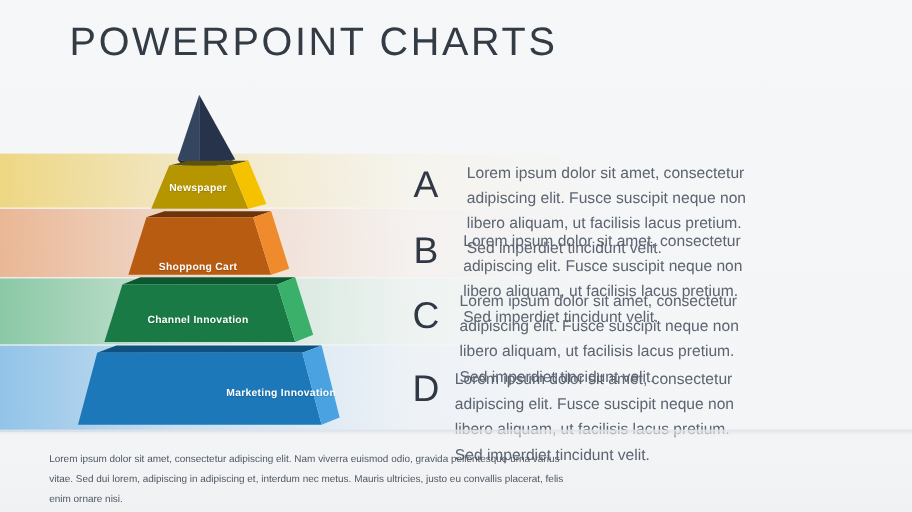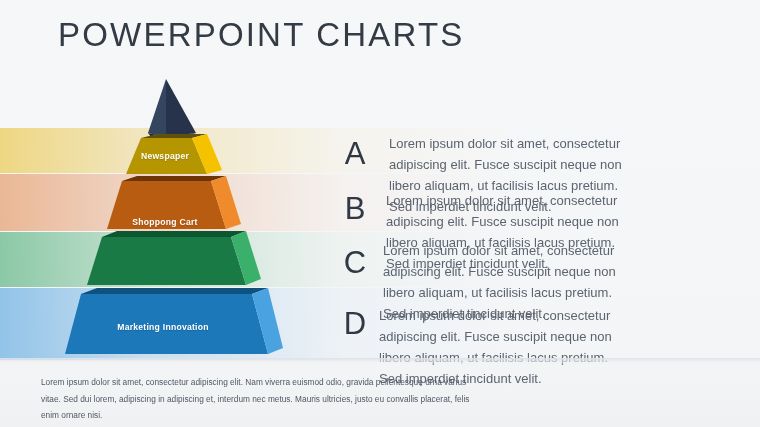--- a/index.html
+++ b/index.html
@@ -105,21 +105,21 @@
     color: #ffffff;
     font-weight: bold;
     font-size: 8.6px;
     letter-spacing: .25px;
     white-space: nowrap;
     text-shadow: 0 1px 1px rgba(0,0,0,.18);
   }
   .tl-1 { left: 110px; top: 151px; width: 110px; }
   .tl-2 { left:  92px; top: 217px; width: 146px; }
   .tl-3 { left:  70px; top: 261px; width: 190px; }
-  .tl-4 { left:  46px; top: 322px; width: 234px; }
+  .tl-4 { left:  46px; top: 322px; width: 234px; text-align: right; }
 </style>
 </head>
 <body>
 
 <div id="slide">
 
   <div id="title">POWERPOINT CHARTS</div>
 
   <div class="band band-a"></div>
   <div class="band band-b"></div>
@@ -159,20 +159,21 @@
       <g>
         <polygon points="81,294 252,294 268,288 97,288" fill="#0f527f"></polygon>
         <polygon points="81,294 252,294 268,354 65,354" fill="#1c78b8"></polygon>
         <polygon points="252,294 268,288 283,348 268,354" fill="#4aa3e0"></polygon>
       </g>
     </svg>
 
     
     <div class="tier-label tl-1">Newspaper</div>
     <div class="tier-label tl-2">Shoppong Cart</div>
+    <div class="tier-label tl-3">Channel Innovation</div>
     <div class="tier-label tl-4">Marketing Innovation</div>
   </div>
 
   <div class="letter letter-a">A</div>
   <div class="letter letter-b">B</div>
   <div class="letter letter-c">C</div>
   <div class="letter letter-d">D</div>
 
   <div class="desc desc-a">Lorem ipsum dolor sit amet, consectetur adipiscing elit. Fusce suscipit neque non libero aliquam, ut facilisis lacus pretium. Sed imperdiet tincidunt velit.</div>
   <div class="desc desc-b">Lorem ipsum dolor sit amet, consectetur adipiscing elit. Fusce suscipit neque non libero aliquam, ut facilisis lacus pretium. Sed imperdiet tincidunt velit.</div>

